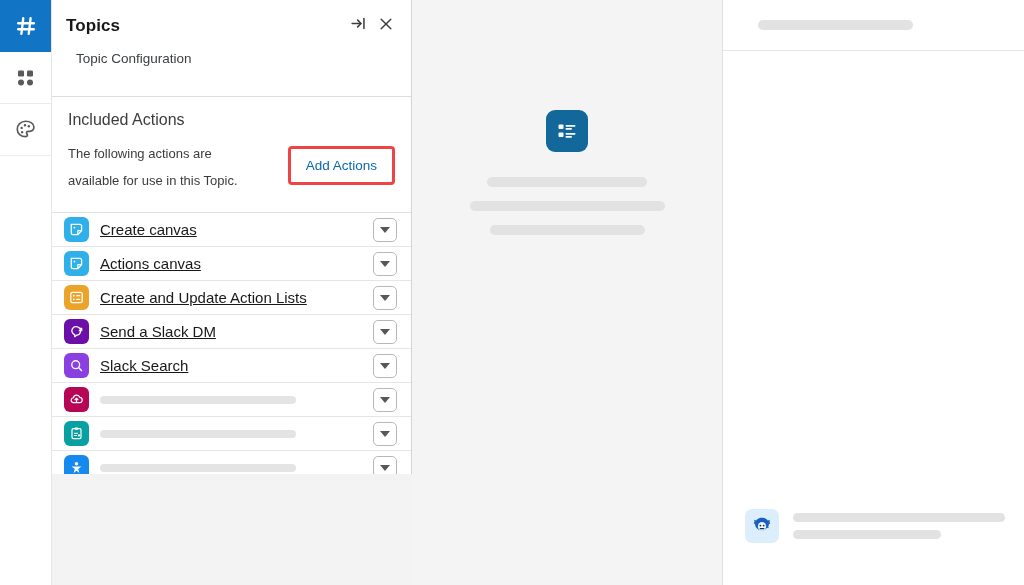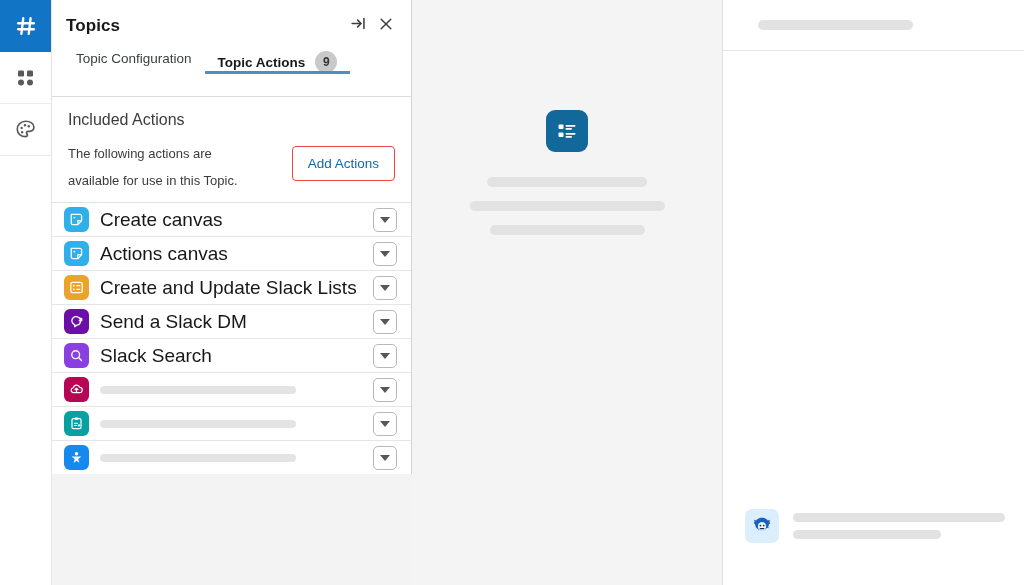--- a/index.html
+++ b/index.html
@@ -130,42 +130,42 @@
     font-size: 12px;
     font-weight: bold;
     margin-left: 10px;
     padding: 0 5px;
     box-sizing: border-box;
   }
 
   
   .included {
     background: #ffffff;
-    padding: 14px 16px 8px 16px;
+    padding: 14px 16px 18px 16px;
     box-sizing: border-box;
     border-bottom: 1px solid #e2e2e2;
   }
   .included-title {
     font-size: 16px;
     color: #3c3c3c;
     margin-bottom: 11px;
   }
   .included-body {
     display: flex;
     align-items: flex-start;
     justify-content: space-between;
   }
   .included-desc {
     font-size: 13px;
     line-height: 27px;
     color: #3c3c3c;
     max-width: 190px;
   }
   .add-actions-btn {
-    border: 1px solid #ef4444;
+    border: 3px solid #ef4444;
     border-radius: 4px;
     background: #ffffff;
     color: #0b69b0;
     font-size: 13.5px;
     padding: 9px 15px;
     font-family: "Liberation Sans", sans-serif;
     white-space: nowrap;
     margin-top: 6px;
   }
 
@@ -200,25 +200,26 @@
     width: 25px;
     height: 25px;
     border-radius: 6px;
     flex: 0 0 25px;
     display: flex;
     align-items: center;
     justify-content: center;
     margin-right: 11px;
   }
   .row-label {
-    font-size: 19px;
+    font-size: 15px;
     color: #181818;
     flex: 1 1 auto;
     white-space: nowrap;
     overflow: hidden;
+    text-decoration: underline;
   }
   .row-skeleton {
     height: 8px;
     border-radius: 4px;
     background: #e4e4e4;
     flex: 0 0 auto;
   }
   .row-menu {
     width: 22px;
     height: 22px;
@@ -379,24 +380,20 @@
             </g>
           </svg>
         </span>
       </div>
     </div>
 
     <div class="tabs">
       <div class="tab">
         <span>Topic Configuration</span>
       </div>
-      <div class="tab active">
-        <span>Topic Actions</span>
-        <span class="tab-badge">9</span>
-      </div>
     </div>
 
     <div class="included">
       <div class="included-title">Included Actions</div>
       <div class="included-body">
         <div class="included-desc">The following actions are available for use in this Topic.</div>
         <button class="add-actions-btn">Add Actions</button>
       </div>
     </div>
 
@@ -431,21 +428,21 @@
         <div class="row">
           <div class="row-icon" style="background: rgb(236, 163, 42);">
             <svg width="15" height="15" viewBox="0 0 20 20">
               <rect x="2.4" y="3.2" width="15.2" height="13.6" rx="2.2" fill="none" stroke="#ffffff" stroke-width="1.7"></rect>
               <circle cx="6.4" cy="7.6" r="1.15" fill="#ffffff"></circle>
               <circle cx="6.4" cy="12.4" r="1.15" fill="#ffffff"></circle>
               <rect x="9.4" y="6.8" width="5.6" height="1.6" rx=".8" fill="#ffffff"></rect>
               <rect x="9.4" y="11.6" width="5.6" height="1.6" rx=".8" fill="#ffffff"></rect>
             </svg>
           </div>
-          <div class="row-label">Create and Update Slack Lists</div>
+          <div class="row-label">Create and Update Action Lists</div>
           <div class="row-menu">
             <div class="caret"></div>
           </div>
         </div>
         <div class="row">
           <div class="row-icon" style="background: rgb(108, 15, 169);">
             <svg width="15" height="15" viewBox="0 0 20 20">
               <path d="M12.6 4.4a5.6 5.6 0 1 0-5 9.9v2.6l2.6-2a5.6 5.6 0 0 0 2.4-10.5z" fill="none" stroke="#ffffff" stroke-width="1.7" stroke-linejoin="round"></path>
               <path d="M13.6 9.2l3.4-3.4M17 5.8v3.1M17 5.8h-3.1" fill="none" stroke="#ffffff" stroke-width="1.6" stroke-linecap="round"></path>
             </svg>

